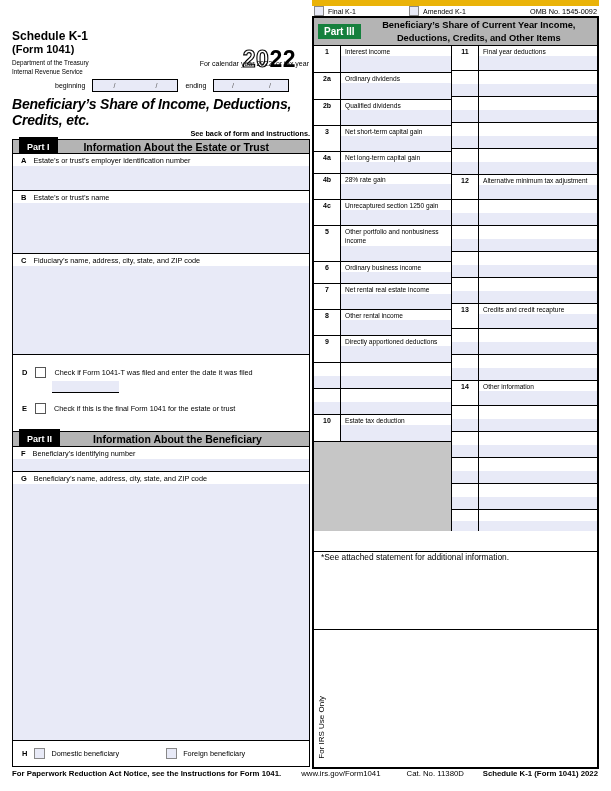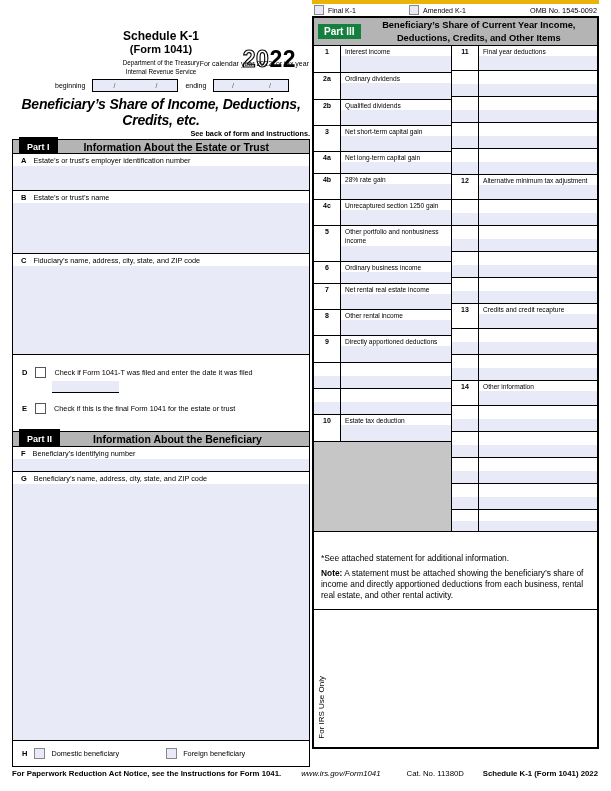--- a/index.html
+++ b/index.html
@@ -2,21 +2,21 @@
 <html><head>
 <meta charset="utf-8">
 <style>
   :root { --lav:#e8eaf7; --bar:#b4b4b4; --fill:#c6c6c6; }
   * { margin:0; padding:0; box-sizing:border-box; }
   body { width:611px; height:791px; background:#fff; color:#000;
          font-family:"Liberation Sans", sans-serif; position:relative; overflow:hidden; }
 
   
   .col-left { position:absolute; left:12px; top:28px; width:298px; }
-  .hdr { position:relative; height:109px;text-align:center; }
+  .hdr { position:relative; height:109px; }
   .sched  { font-size:12px; font-weight:bold; line-height:1.1; margin-top:2px; }
   .formno { font-size:11px; font-weight:bold; margin-bottom:4px; }
   .dept   { font-size:6.3px; line-height:1.35; }
   .year   { position:absolute; top:16px; right:14px; font-size:23px; font-weight:bold; letter-spacing:.5px;margin-left:12px; }
   .y-out  { color:#fff; -webkit-text-stroke:1.1px #000; }
   .cal    { position:absolute; top:30px; right:1px; font-size:7px; }
   .daterow{ position:absolute; top:49px; left:0; right:0; display:flex; align-items:center; font-size:7px; padding-left:43px; }
   .datebox{ width:86px; height:13px; border:1px solid #000; background:var(--lav);
             display:flex; justify-content:space-around; align-items:center; color:#555; margin:0 7px; font-size:7px; }
   .datebox:last-child { width:76px; margin-right:0; }
@@ -44,21 +44,21 @@
 
   .hrow { display:flex; align-items:center; font-size:7.3px; padding-left:9px; height:25px; background:#fff; }
   .hrow .flt { margin-right:7px; }
   .hrow .hlbl { margin-left:6px; }
   .hrow .cb2 { margin-left:47px; }
 
   
   .col-right { position:absolute; left:312px; top:0; width:287px; }
   .serial { height:14px; text-align:right; padding-right:2px; font-family:"DejaVu Sans Mono", monospace;
             font-weight:bold; font-size:12px; letter-spacing:2px; line-height:14px; }
-  .k1row { height:16px; border-top:4px solid #eab308; display:flex; align-items:center; font-size:7px; padding:0 2px; }
+  .k1row { height:16px; border-top:6px solid #eab308; display:flex; align-items:center; font-size:7px; padding:0 2px; }
   .k1row .klbl { margin-left:4px; }
   .k1row .cb { width:10px; height:10px; }
   .k1row .cb2 { margin-left:53px; }
   .omb { margin-left:auto; font-size:7.3px; }
 
   .p3box { border:2px solid #000; }
   .p3bar { background:var(--bar); display:flex; align-items:center; height:28px; border-bottom:1.5px solid #000; }
   .p3bar .pbox { background:#15803d; color:#fff; font-weight:bold; font-size:10px; padding:2px 6px; margin-left:4px; white-space:nowrap; }
   .p3title { flex:1; text-align:center; font-weight:bold; font-size:9.3px; line-height:1.3; }
 
@@ -73,29 +73,29 @@
   .blbl.wrap { white-space:normal; line-height:1.3; }
   .binp { flex:1; background:var(--lav); }
   .xp { position:relative; height:26px; border-bottom:1px solid #000; }
   .xp::before { content:""; position:absolute; left:26px; top:0; bottom:0; width:1px; background:#000; }
   .xp .xw { height:13px; background:#fff; }
   .xp .xl { height:12px; background:var(--lav); }
   .xp.short { height:21px; border-bottom:none; }
   .xp.short .xw { height:11px; } .xp.short .xl { height:10px; }
   .grayfill { height:89px; background:var(--fill); }
 
-  .notes { border-top:1px solid #000; height:78px; padding:21px 7px; font-size:8.4px; line-height:1.3; }
+  .notes { border-top:1px solid #000; height:78px; padding:0 7px; font-size:8.4px; line-height:1.3;margin-top:20px; }
   .notes .see { margin-bottom:4px; }
   .irsbox { border-top:1.5px solid #000; height:138px; position:relative; }
   .irsrot { position:absolute; left:3px; bottom:8px; writing-mode:vertical-rl; transform:rotate(180deg); font-size:8px; }
 
   
   .footer { position:absolute; left:12px; right:13px; top:769px; display:flex; align-items:baseline; font-size:7.8px; }
   .fp  { font-weight:bold; }
-  .furl{ font-style:italic; margin-left:20px; }
+  .furl{ margin-left:20px; }
   .fcat{ margin-left:26px; }
   .fid { margin-left:auto; font-weight:bold; }
 </style>
 </head>
 <body>
 
 <div class="page">
 
   <div class="col-left">
     <div class="hdr">
@@ -409,21 +409,20 @@
             </div>
           <div class="xp short">
               <div class="xw"></div>
               <div class="xl"></div>
             </div>
         </div>
       </div>
 
       <div class="notes">
         <div class="see">*See attached statement for additional information.</div>
-        <div><b>Note:</b><span> A statement must be attached showing the beneficiary’s share of income and directly apportioned deductions from each business, rental real estate, and other rental activity.</span></div>
       </div>
 
       <div class="irsbox">
         <div class="irsrot">For IRS Use Only</div>
       </div>
     </div>
   </div>
 
   <div class="footer">
     <span class="fp">For Paperwork Reduction Act Notice, see the Instructions for Form 1041.</span>

